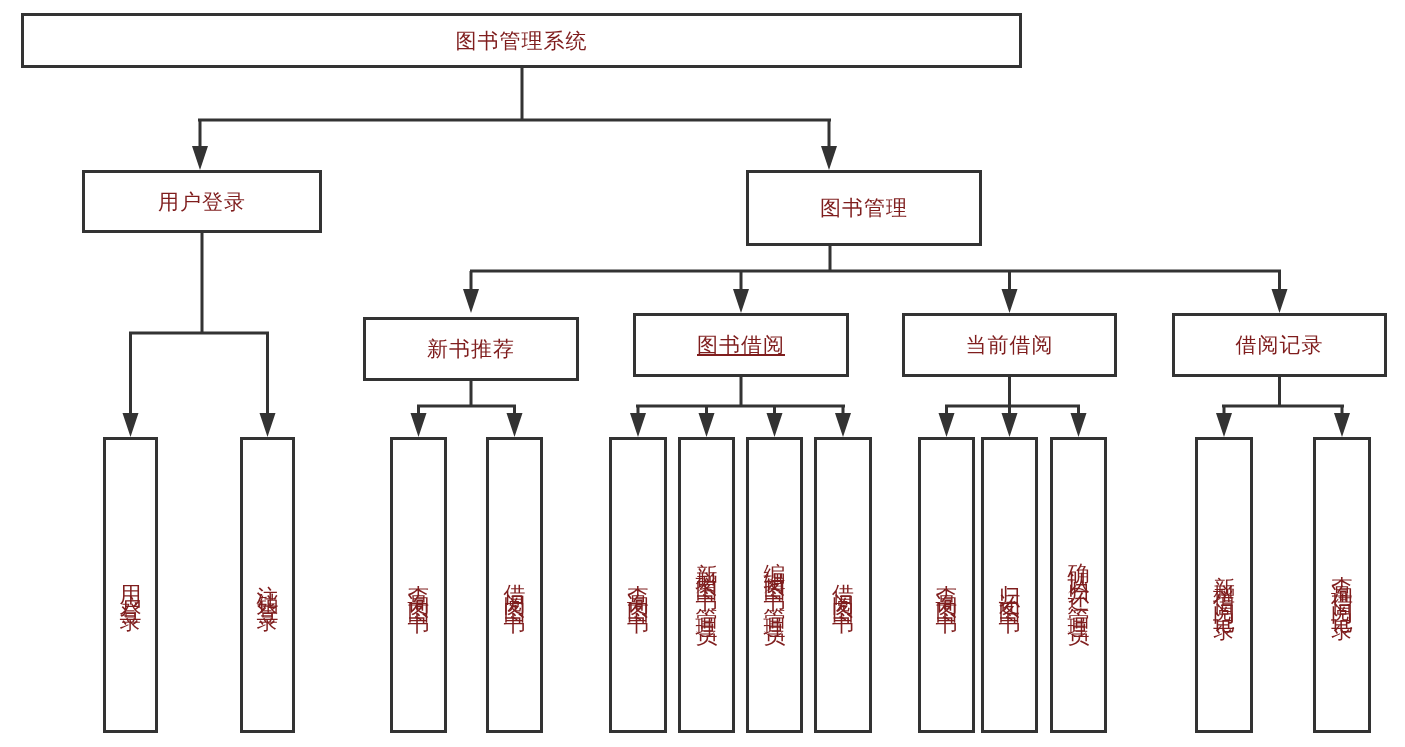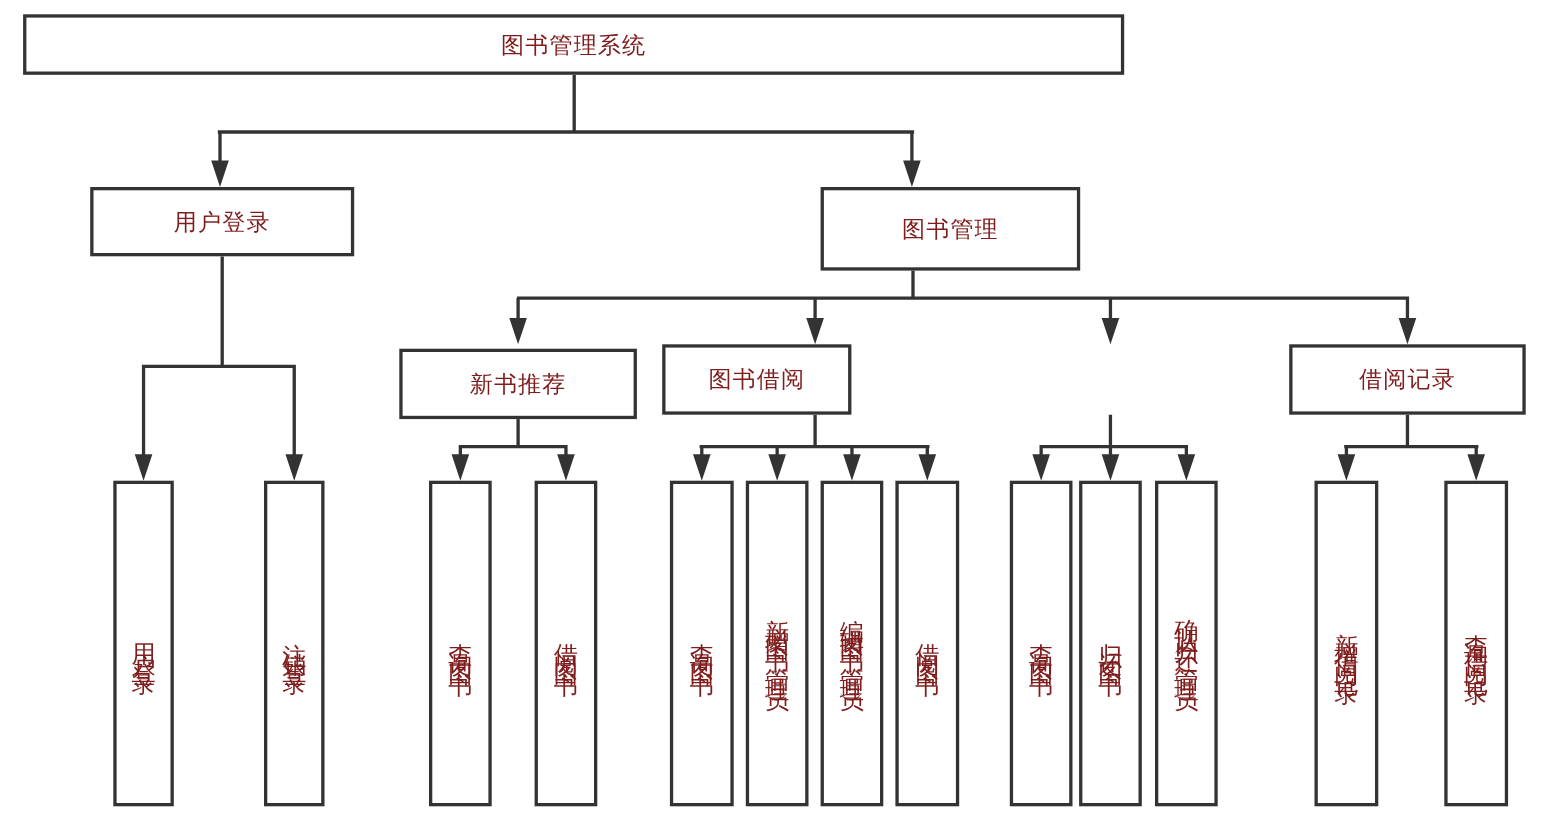--- a/index.html
+++ b/index.html
@@ -101,21 +101,22 @@
       M1216 413 L1232 413 L1224 437 Z
       M1334 413 L1350 413 L1342 437 Z"></path>
   </svg>
 
   <div class="node hbox" style="left:21px; top:13px; width:1001px; height:55px;">图书管理系统</div>
 
   <div class="node hbox" style="left:82px; top:170px; width:240px; height:63px;">用户登录</div>
   <div class="node hbox" style="left:712px; top:170px; width:236px; height:76px;margin-left:34px;">图书管理</div>
 
   <div class="node hbox" style="left:363px; top:317px; width:216px; height:64px;">新书推荐</div>
-  <div class="node hbox" style="left:602px; top:313px; width:172px; height:64px;">图书借阅</div>
+  <div class="node hbox" style="left:633px; top:313px; width:216px; height:64px;text-decoration:underline;">图书借阅</div>
+  <div class="node hbox" style="left:902px; top:313px; width:215px; height:64px;">当前借阅</div>
   <div class="node hbox" style="left:1172px; top:313px; width:215px; height:64px;">借阅记录</div>
 
   <div class="node vbox" style="left:103px; top:437px; width:55px; height:296px;">用户登录</div>
   <div class="node vbox" style="left:240px; top:437px; width:55px; height:296px;">注销登录</div>
 
   <div class="node vbox" style="left:390px; top:437px; width:57px; height:296px;">查询图书</div>
   <div class="node vbox" style="left:486px; top:437px; width:57px; height:296px;">借阅图书</div>
 
   <div class="node vbox" style="left:609px; top:437px; width:58px; height:296px;">查询图书</div>
   <div class="node vbox" style="left:678px; top:437px; width:57px; height:296px;">新增图书（管理员）</div>

